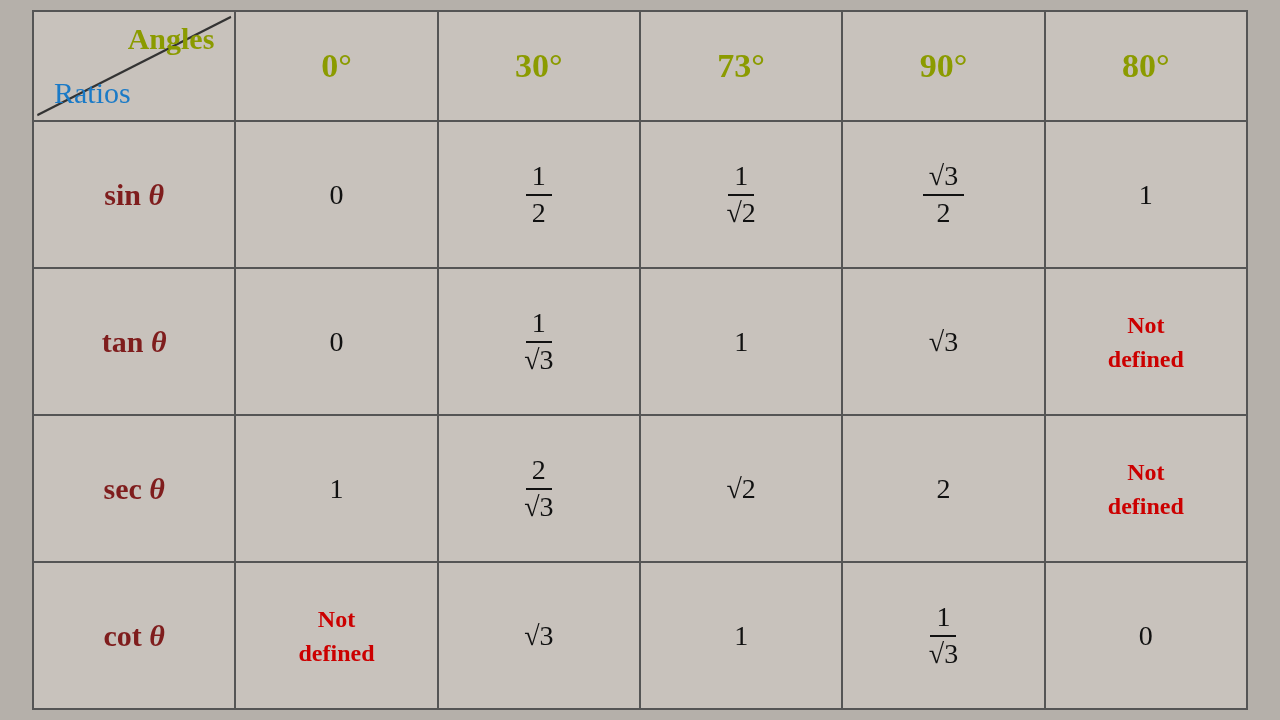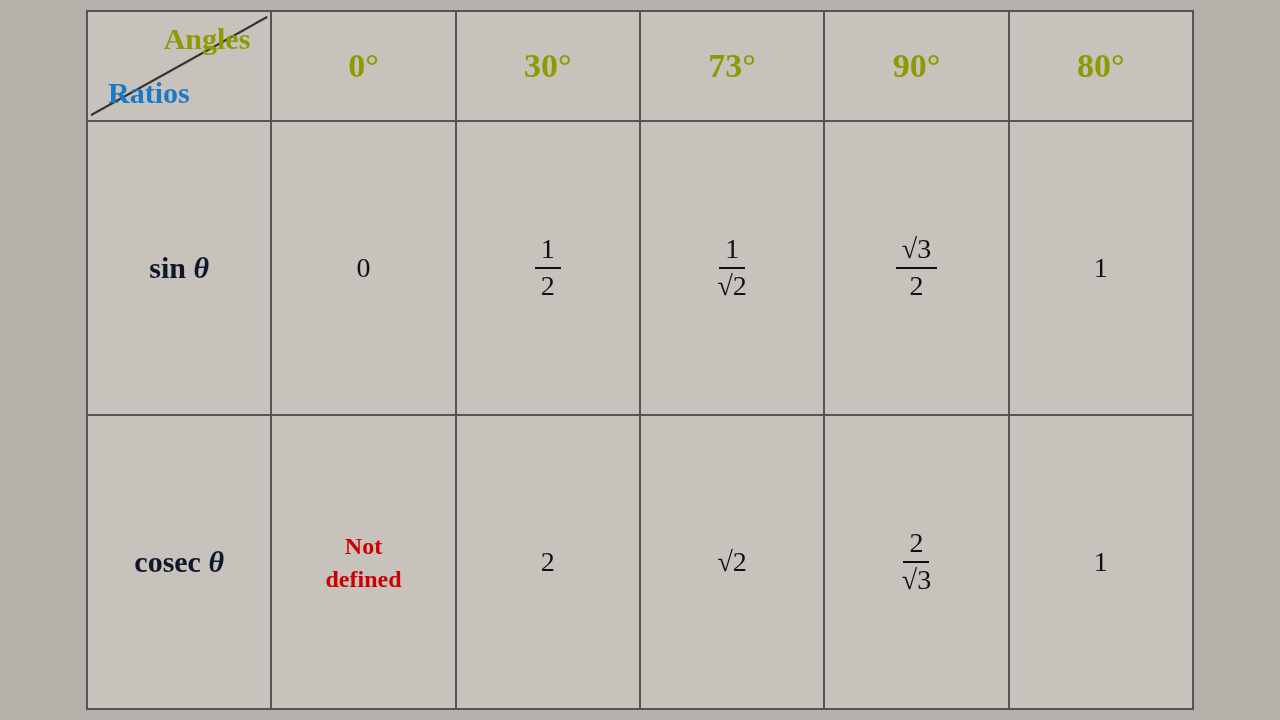--- a/index.html
+++ b/index.html
@@ -8,21 +8,21 @@
       width: 1280px;
       height: 720px;
       background: #b5b0aa;
       display: flex;
       align-items: center;
       justify-content: center;
       font-family: 'Times New Roman', Times, serif;
     }
 
     .table-container {
-      width: 1108px;
+      width: 1216px;
       height: 700px;
       background: #c8c2bc;
     }
 
     table {
       width: 100%;
       height: 100%;
       border-collapse: collapse;
       table-layout: fixed;
     }
@@ -39,21 +39,21 @@
       font-size: 34px;
       font-weight: bold;
       color: #8b9b00;
       height: 110px;
     }
 
     
     .ratio-label {
       font-size: 30px;
       font-weight: bold;
-      color: #0f172a;
+      color: #7f1d1d;
       width: 300px;
     }
 
     
     .val {
       font-size: 28px;
       font-weight: normal;
       color: #111;
     }
 
@@ -101,21 +101,21 @@
       color: #8b9b00;
       font-size: 30px;
       font-weight: bold;
     }
     .diagonal-label-ratios {
       position: absolute;
       bottom: 10px;
       left: 20px;
       color: #1a7ac7;
       font-size: 30px;
-      font-weight: bold;
+      font-weight: normal;
     }
 
     .theta {
       font-family: 'Times New Roman', serif;
       font-style: italic;
       font-size: 30px;
     }
 
     .data-row td {
       height: 100px;
@@ -154,25 +154,47 @@
               <span class="num">1</span>
               <span class="den">√2</span>
             </span></td>
           <td class="val"><span class="frac">
               <span class="num">√3</span>
               <span class="den">2</span>
             </span></td>
           <td class="val"><span class="val">1</span></td>
         </tr>
         <tr class="data-row">
-          <td class="ratio-label">cosec <span class="theta">θ</span></td>
+          <td class="ratio-label">tan <span class="theta">θ</span></td>
+          <td class="val"><span class="val">0</span></td>
+          <td class="val"><span class="frac">
+              <span class="num">1</span>
+              <span class="den">√3</span>
+            </span></td>
+          <td class="val"><span class="val">1</span></td>
+          <td class="val"><span>√3</span></td>
           <td class="val"><span class="not-defined">Not<br>defined</span></td>
-          <td class="val"><span class="val">2</span></td>
-          <td class="val"><span>√2</span></td>
+        </tr>
+        <tr class="data-row">
+          <td class="ratio-label">sec <span class="theta">θ</span></td>
+          <td class="val"><span class="val">1</span></td>
           <td class="val"><span class="frac">
               <span class="num">2</span>
               <span class="den">√3</span>
             </span></td>
-          <td class="val"><span class="val">1</span></td>
+          <td class="val"><span>√2</span></td>
+          <td class="val"><span class="val">2</span></td>
+          <td class="val"><span class="not-defined">Not<br>defined</span></td>
+        </tr>
+        <tr class="data-row">
+          <td class="ratio-label">cot <span class="theta">θ</span></td>
+          <td class="val"><span class="not-defined">Not<br>defined</span></td>
+          <td class="val"><span>√3</span></td>
+          <td class="val"><span class="val">1</span></td>
+          <td class="val"><span class="frac">
+              <span class="num">1</span>
+              <span class="den">√3</span>
+            </span></td>
+          <td class="val"><span class="val">0</span></td>
         </tr>
       </tbody>
   </table>
 </div>
 
 </body></html>

